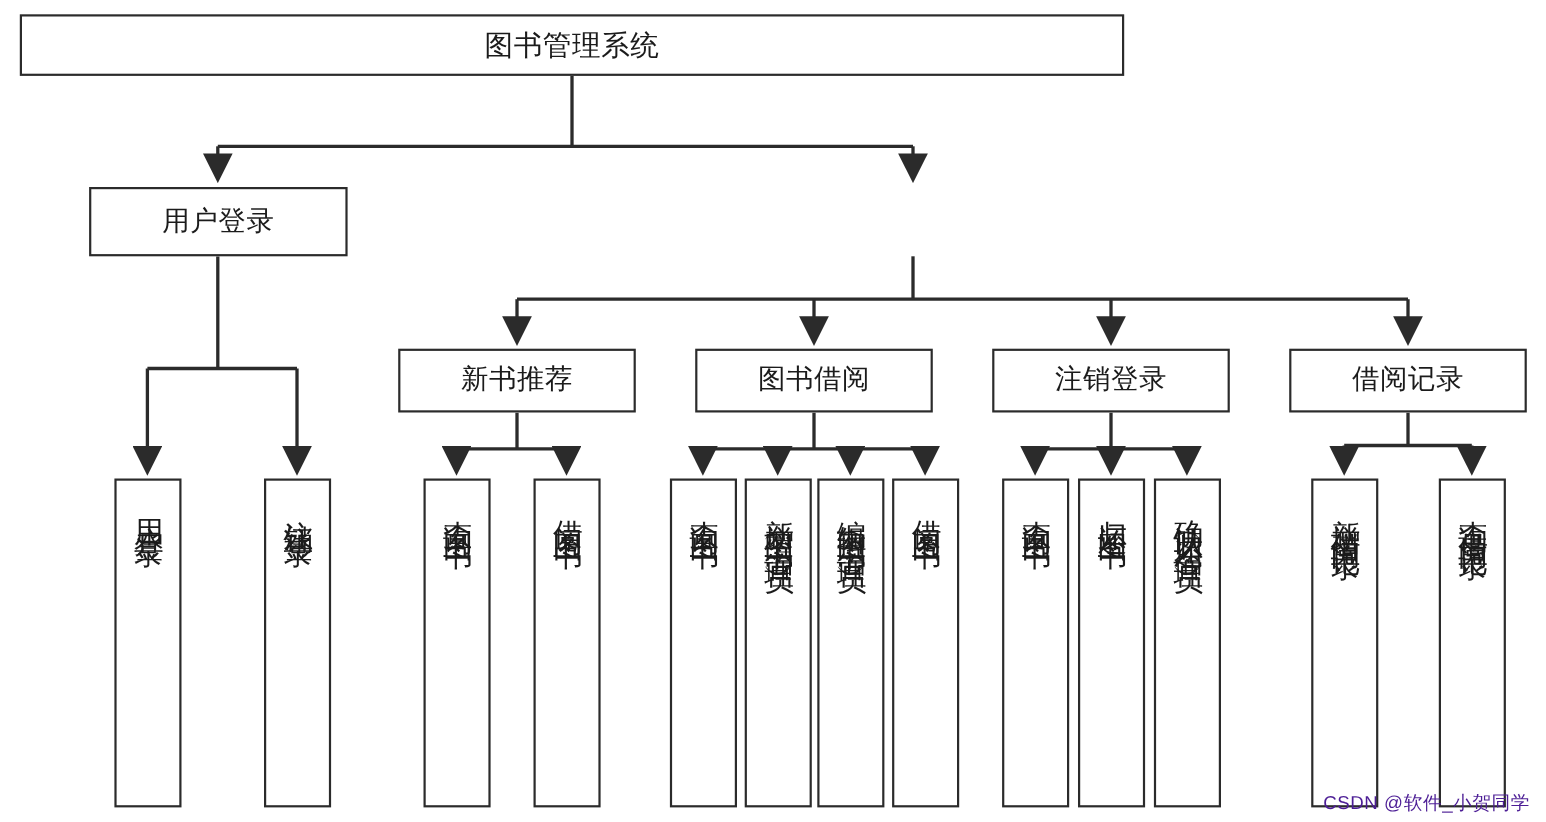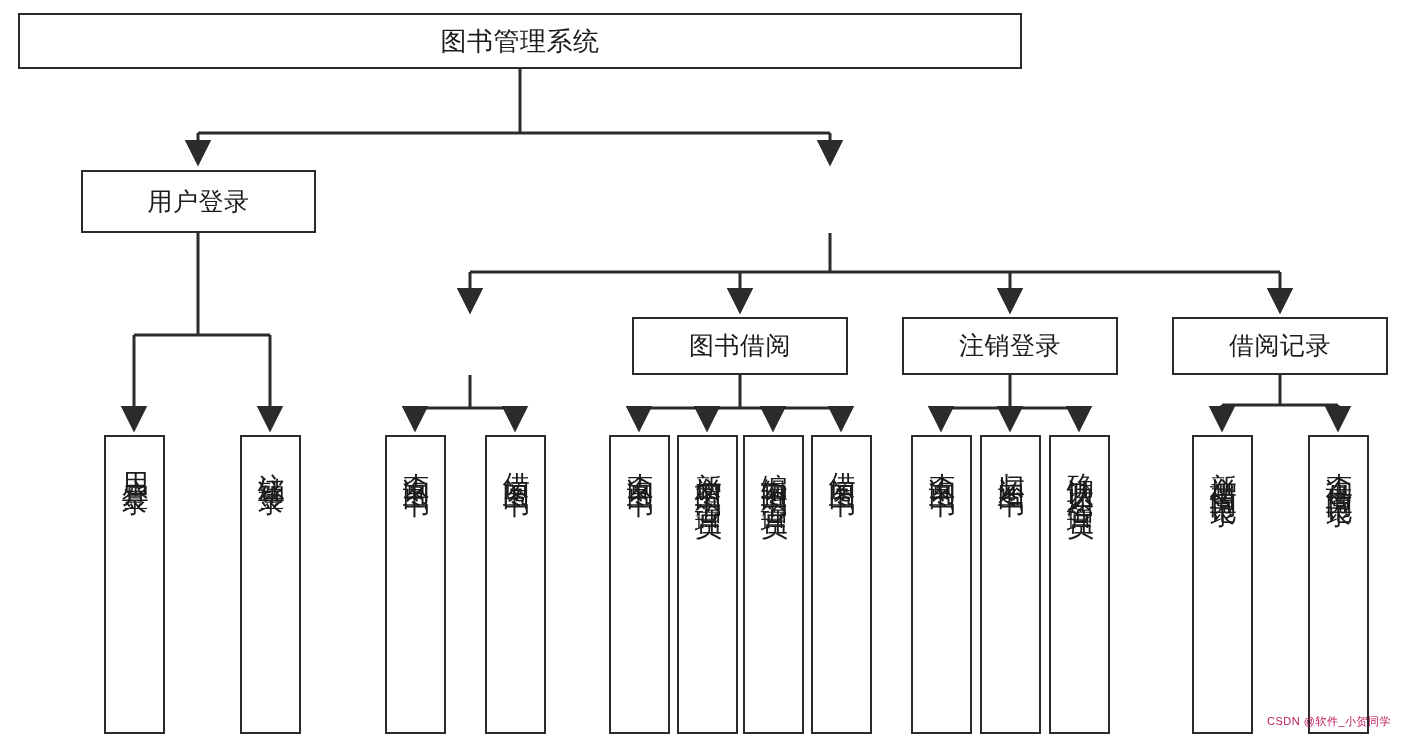--- a/index.html
+++ b/index.html
@@ -54,23 +54,23 @@
     position: absolute;
     left: 0;
     top: 0;
     width: 1405px;
     height: 747px;
     pointer-events: none;
   }
   .watermark {
     position: absolute;
     right: 14px;
-    bottom: 18px;
-    font-size: 11px;
-    color: #be185d;
+    bottom: 6px;
+    font-size: 17px;
+    color: #4c1d95;
     letter-spacing: 0.5px;
     white-space: nowrap;
   }
 </style>
 </head>
 <body>
 
 <div id="canvas">
 
   <svg class="links" viewBox="0 0 1405 747">
@@ -125,20 +125,23 @@
 
   <div class="node horiz root" style="left:18px; top:13px; width:1004px; height:56px;">
     <span class="label">图书管理系统</span>
   </div>
 
   <div class="node horiz" style="left:81px; top:170px; width:235px; height:63px;">
     <span class="label">用户登录</span>
   </div>
 
 
+  <div class="node horiz" style="left:362px; top:317px; width:216px; height:58px;">
+    <span class="label">新书推荐</span>
+  </div>
 
   <div class="node horiz" style="left:632px; top:317px; width:216px; height:58px;">
     <span class="label">图书借阅</span>
   </div>
 
   <div class="node horiz" style="left:902px; top:317px; width:216px; height:58px;">
     <span class="label">注销登录</span>
   </div>
 
   <div class="node horiz" style="left:1172px; top:317px; width:216px; height:58px;">

